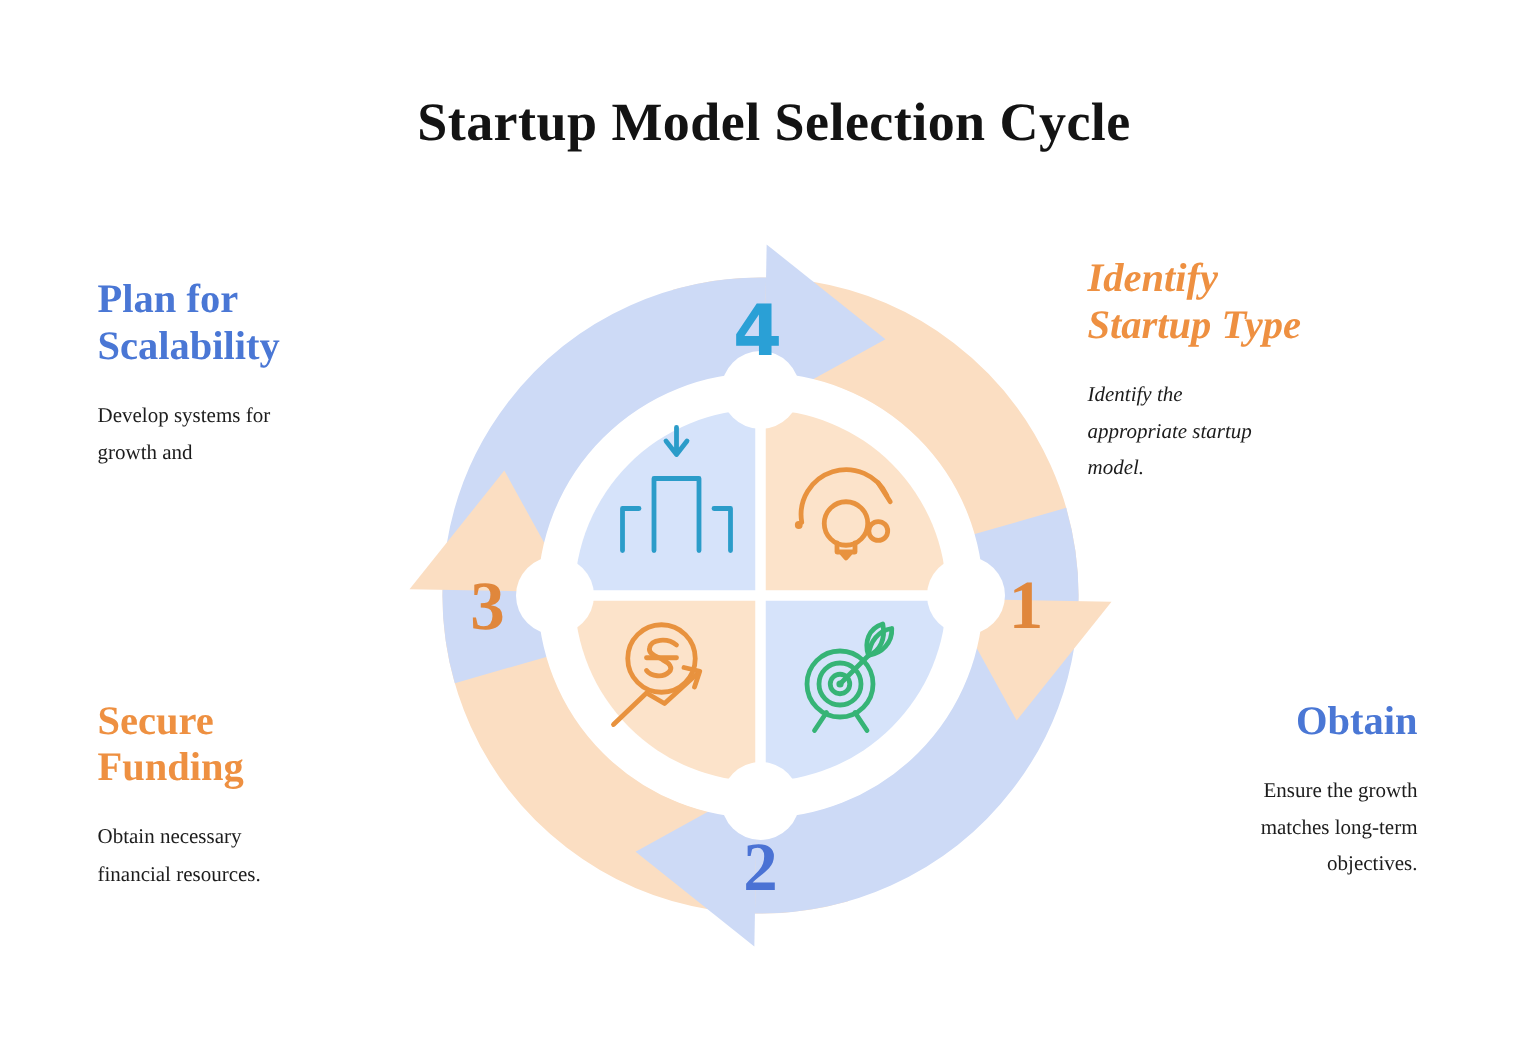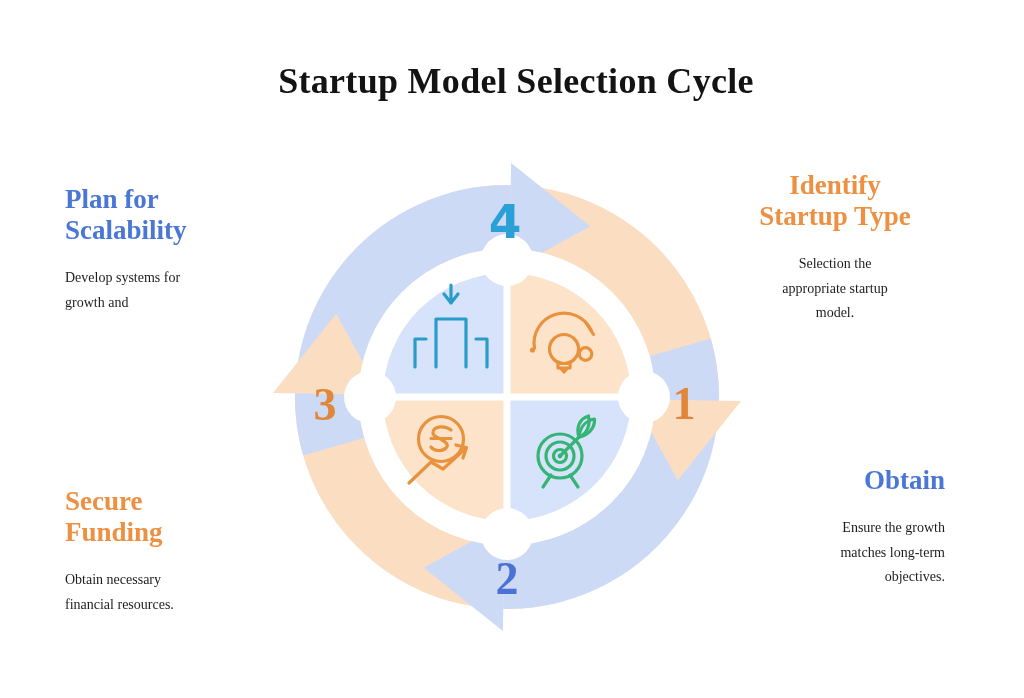--- a/index.html
+++ b/index.html
@@ -10,22 +10,22 @@
   .page-title{
     position:absolute;left:0;top:56px;width:1024px;margin:4px;
     text-align:center;font-size:36px;font-weight:700;letter-spacing:.3px;
     color:var(--title_text,#131313);
   }
   .block{position:absolute;}
   .block h2{margin:0;font-size:27px;font-weight:700;line-height:31px;}
   .block p{margin:20px 0 0 0;font-size:14px;line-height:24.5px;color:var(--body_text,#1c1c1c);}
   .block span{display:block;}
   .tl{left:65px;top:184px;width:200px;text-align:left;}
-  .tr{right:79px;top:170px;width:220px;text-align:center;}
-  .bl{left:65px;top:465px;width:220px;text-align:left;margin-top:21px;}
+  .tr{right:79px;top:170px;width:220px;text-align:left;font-style:italic;}
+  .bl{left:65px;top:465px;width:220px;text-align:left;}
   .br{right:79px;top:465px;width:220px;text-align:right;}
   .accent-blue{color:var(--heading_blue,#4a77d5);}
   .accent-orange{color:var(--heading_orange,#ee9041);}
 
   .cycle{position:absolute;left:257px;top:147px;}
   .arc{fill:none;stroke-width:64;}
   .arc-blue{stroke:var(--arc_blue,#cddaf6);}
   .arc-peach{stroke:var(--arc_peach,#fbdec2);}
   .head-blue{fill:var(--arc_blue,#cddaf6);}
   .head-peach{fill:var(--arc_peach,#fbdec2);}
@@ -134,21 +134,21 @@
     <span>growth and</span>
   </p>
 </div>
 
 <div class="block tr">
   <h2 class="accent-orange">
     <span>Identify</span>
     <span>Startup Type</span>
   </h2>
   <p>
-    <span>Selection the</span>
+    <span>Identify the</span>
     <span>appropriate startup</span>
     <span>model.</span>
   </p>
 </div>
 
 <div class="block bl">
   <h2 class="accent-orange">
     <span>Secure</span>
     <span>Funding</span>
   </h2>

